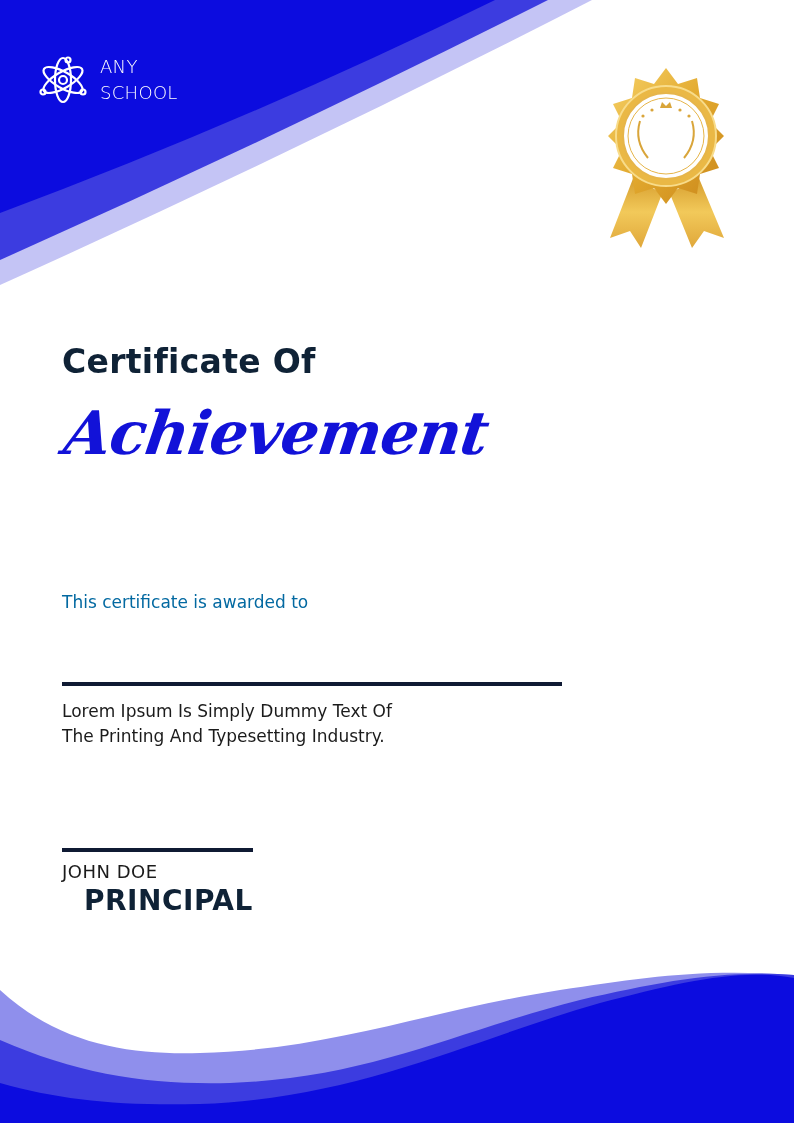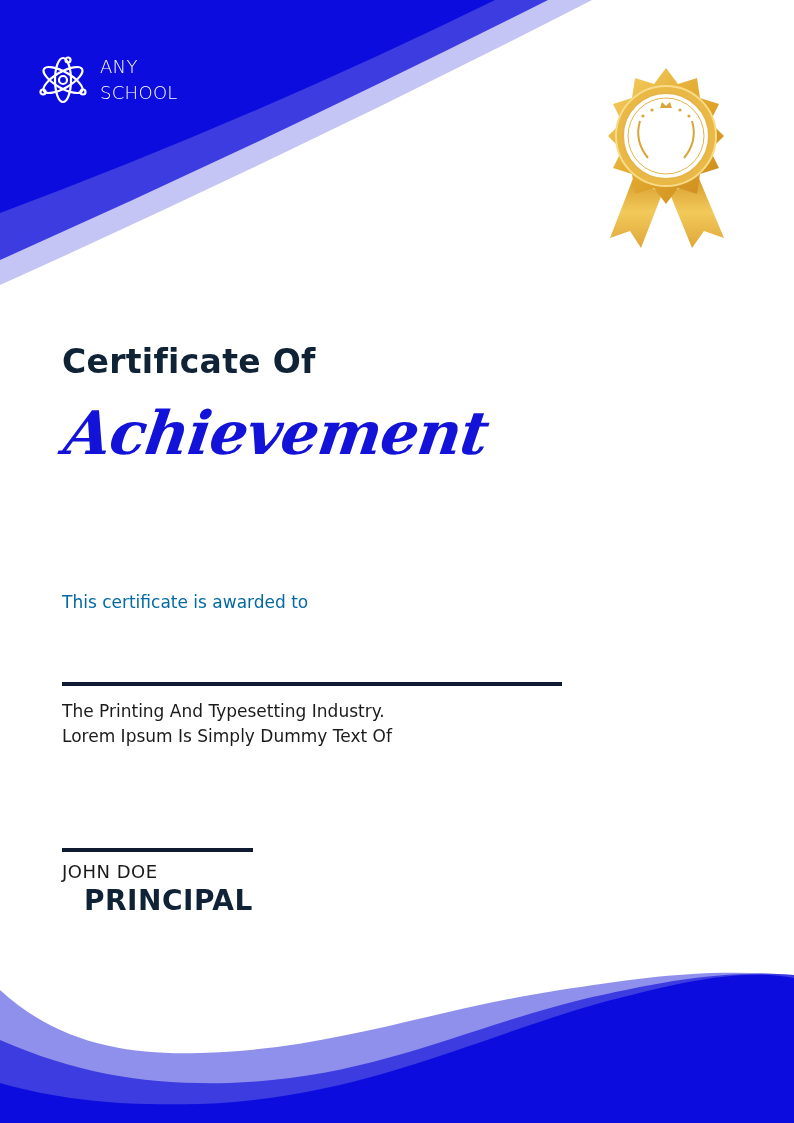--- a/index.html
+++ b/index.html
@@ -81,19 +81,19 @@
   <circle cx="47" cy="50" r="1.6" fill="#d9a53a"></circle>
   <circle cx="93" cy="50" r="1.6" fill="#d9a53a"></circle>
 </svg>
 
 <div class="cert-title">Certificate Of</div>
 <div class="cert-sub">Achievement</div>
 
 <div class="awarded">This certificate is awarded to</div>
 <div class="name-line"></div>
 <div class="desc">
+  <div>Lorem Ipsum Is Simply Dummy Text Of</div>
   <div>The Printing And Typesetting Industry.</div>
-  <div>Lorem Ipsum Is Simply Dummy Text Of</div>
 </div>
 
 <div class="sig-line"></div>
 <div class="sig-name">JOHN DOE</div>
 <div class="sig-title">PRINCIPAL</div>
 
 </body></html>

